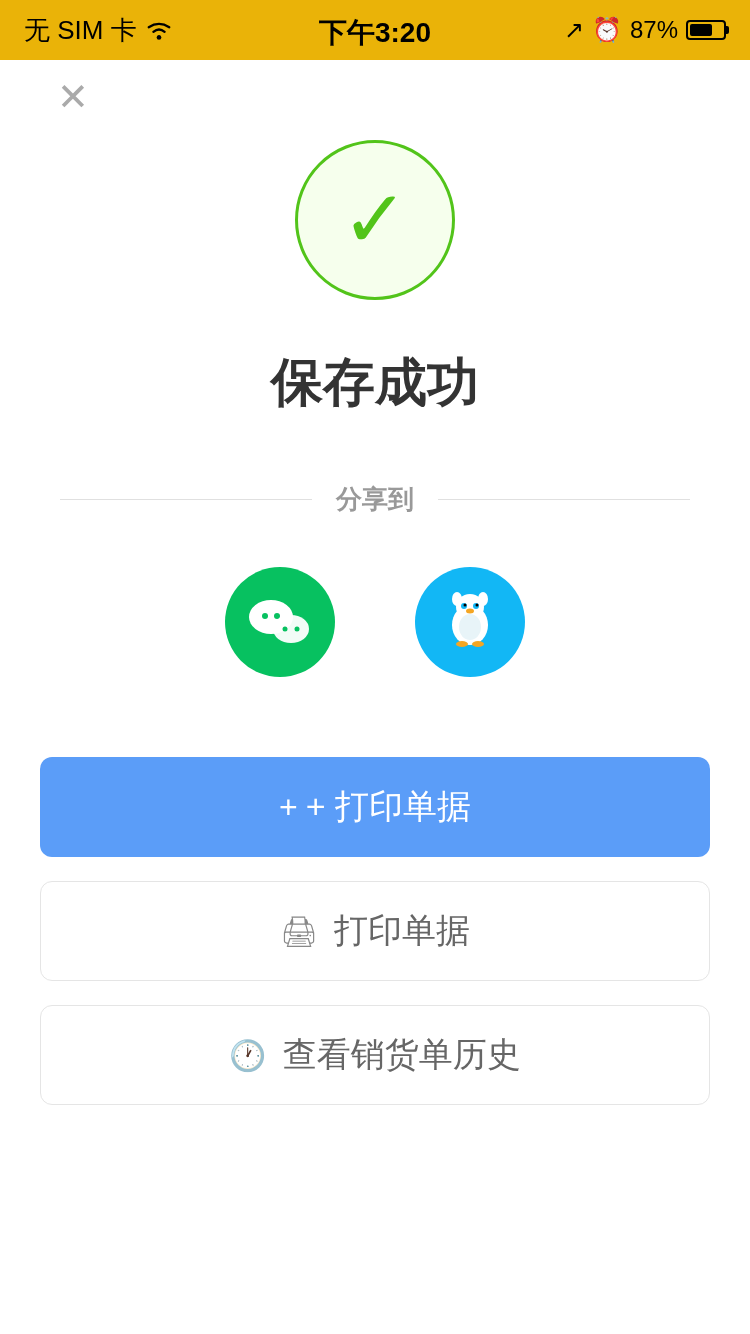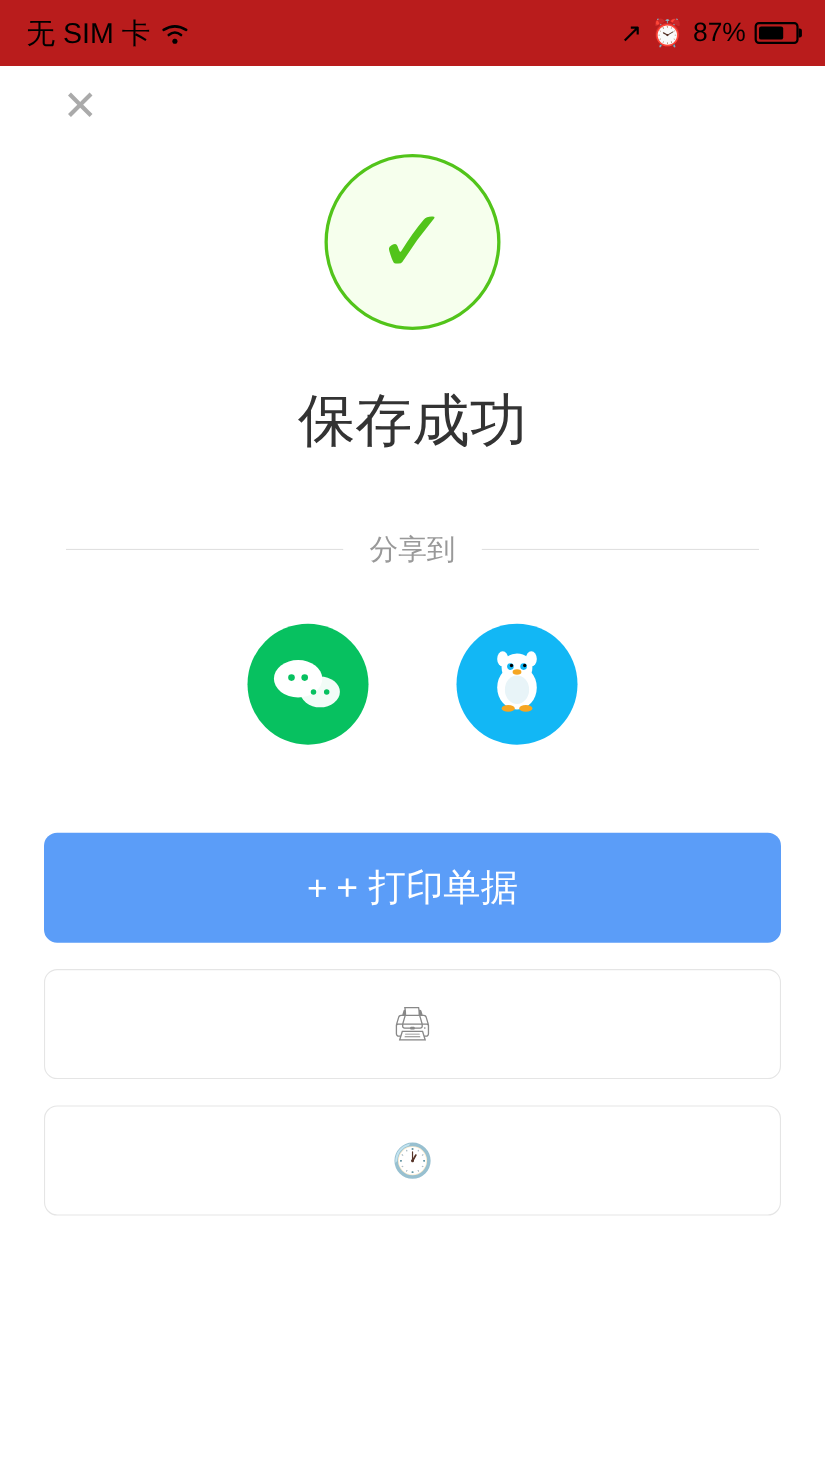--- a/index.html
+++ b/index.html
@@ -14,21 +14,21 @@
       position: relative;
     }
 
     
     .status-bar {
       width: 100%;
       height: 60px;
       display: flex;
       justify-content: space-between;
       padding: 0 24px;
-      background: #b91c1c;
+      background: #eab308;
       gap: 32px;
     }
 
     .status-left {
       display: flex;
       align-items: center;
       gap: 8px;
       font-size: 26px;
       color: #000;
       font-weight: 500;
@@ -137,21 +137,21 @@
     .checkmark {
       font-size: 80px;
       color: #52c41a;
       line-height: 1;
     }
 
     
     .success-title {
       font-size: 52px;
       color: #333;
-      font-weight: 400;
+      font-weight: 700;
       margin-bottom: 64px;
     }
 
     
     .share-section {
       width: 100%;
       position: relative;
       display: flex;
       flex-direction: column;
       align-items: center;
@@ -169,20 +169,21 @@
     .divider-line {
       flex: 1;
       height: 1px;
       background: #e0e0e0;
     }
 
     .share-label {
       font-size: 26px;
       color: #999;
       padding: 0 24px;
+      font-weight: bold;
     }
 
     .share-icons {
       display: flex;
       gap: 80px;
       align-items: center;
     }
 
     
     .wechat-icon {
@@ -282,20 +283,21 @@
 <div class="status-bar">
   <div class="status-left">
     <span>无 SIM 卡</span>
     <svg class="wifi-icon" viewBox="0 0 30 22" fill="none">
       <path d="M15 18 L15 18" stroke="#000" stroke-width="3" stroke-linecap="round"></path>
       <path d="M9 13 Q15 8 21 13" stroke="#000" stroke-width="2.5" fill="none" stroke-linecap="round"></path>
       <path d="M4 8 Q15 1 26 8" stroke="#000" stroke-width="2.5" fill="none" stroke-linecap="round"></path>
       <circle cx="15" cy="19" r="2.5" fill="#000"></circle>
     </svg>
   </div>
+  <div class="status-center">下午3:20</div>
   <div class="status-right">
     <span>↗</span>
     <span>⏰</span>
     <span>87%</span>
     <div class="battery-container">
       <div class="battery-icon">
         <div class="battery-fill"></div>
       </div>
     </div>
   </div>
@@ -361,20 +363,22 @@
 
   <div class="action-buttons">
 
     <button class="btn-primary">
       <span class="btn-icon-text">+</span>
       <span class="btn-primary-text" style="margin-left: -8px;">+ 打印单据</span>
     </button>
 
     <button class="btn-secondary">
       <span class="btn-secondary-icon">🖨</span>
+      <span class="btn-secondary-text">打印单据</span>
     </button>
 
     <button class="btn-secondary">
       <span class="btn-secondary-icon">🕐</span>
+      <span class="btn-secondary-text">查看销货单历史</span>
     </button>
   </div>
 
 </div>
 
 </body></html>

